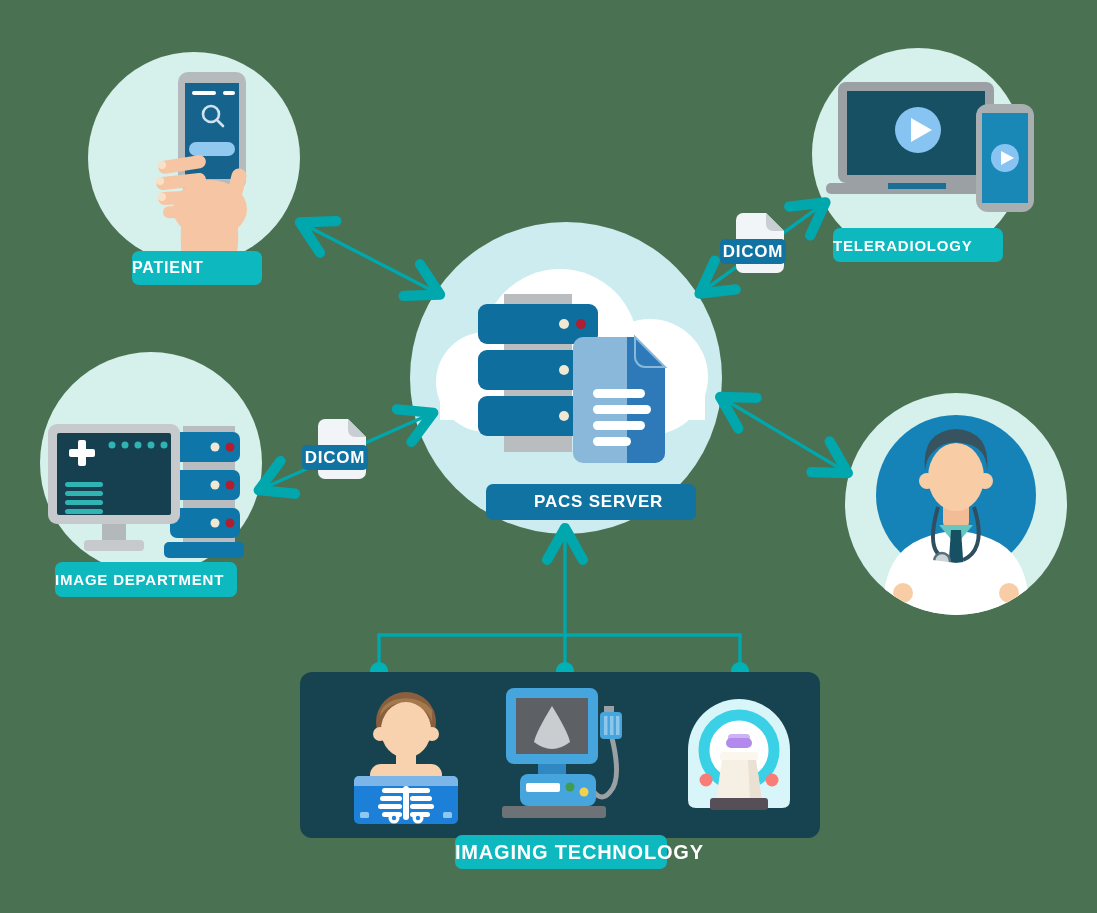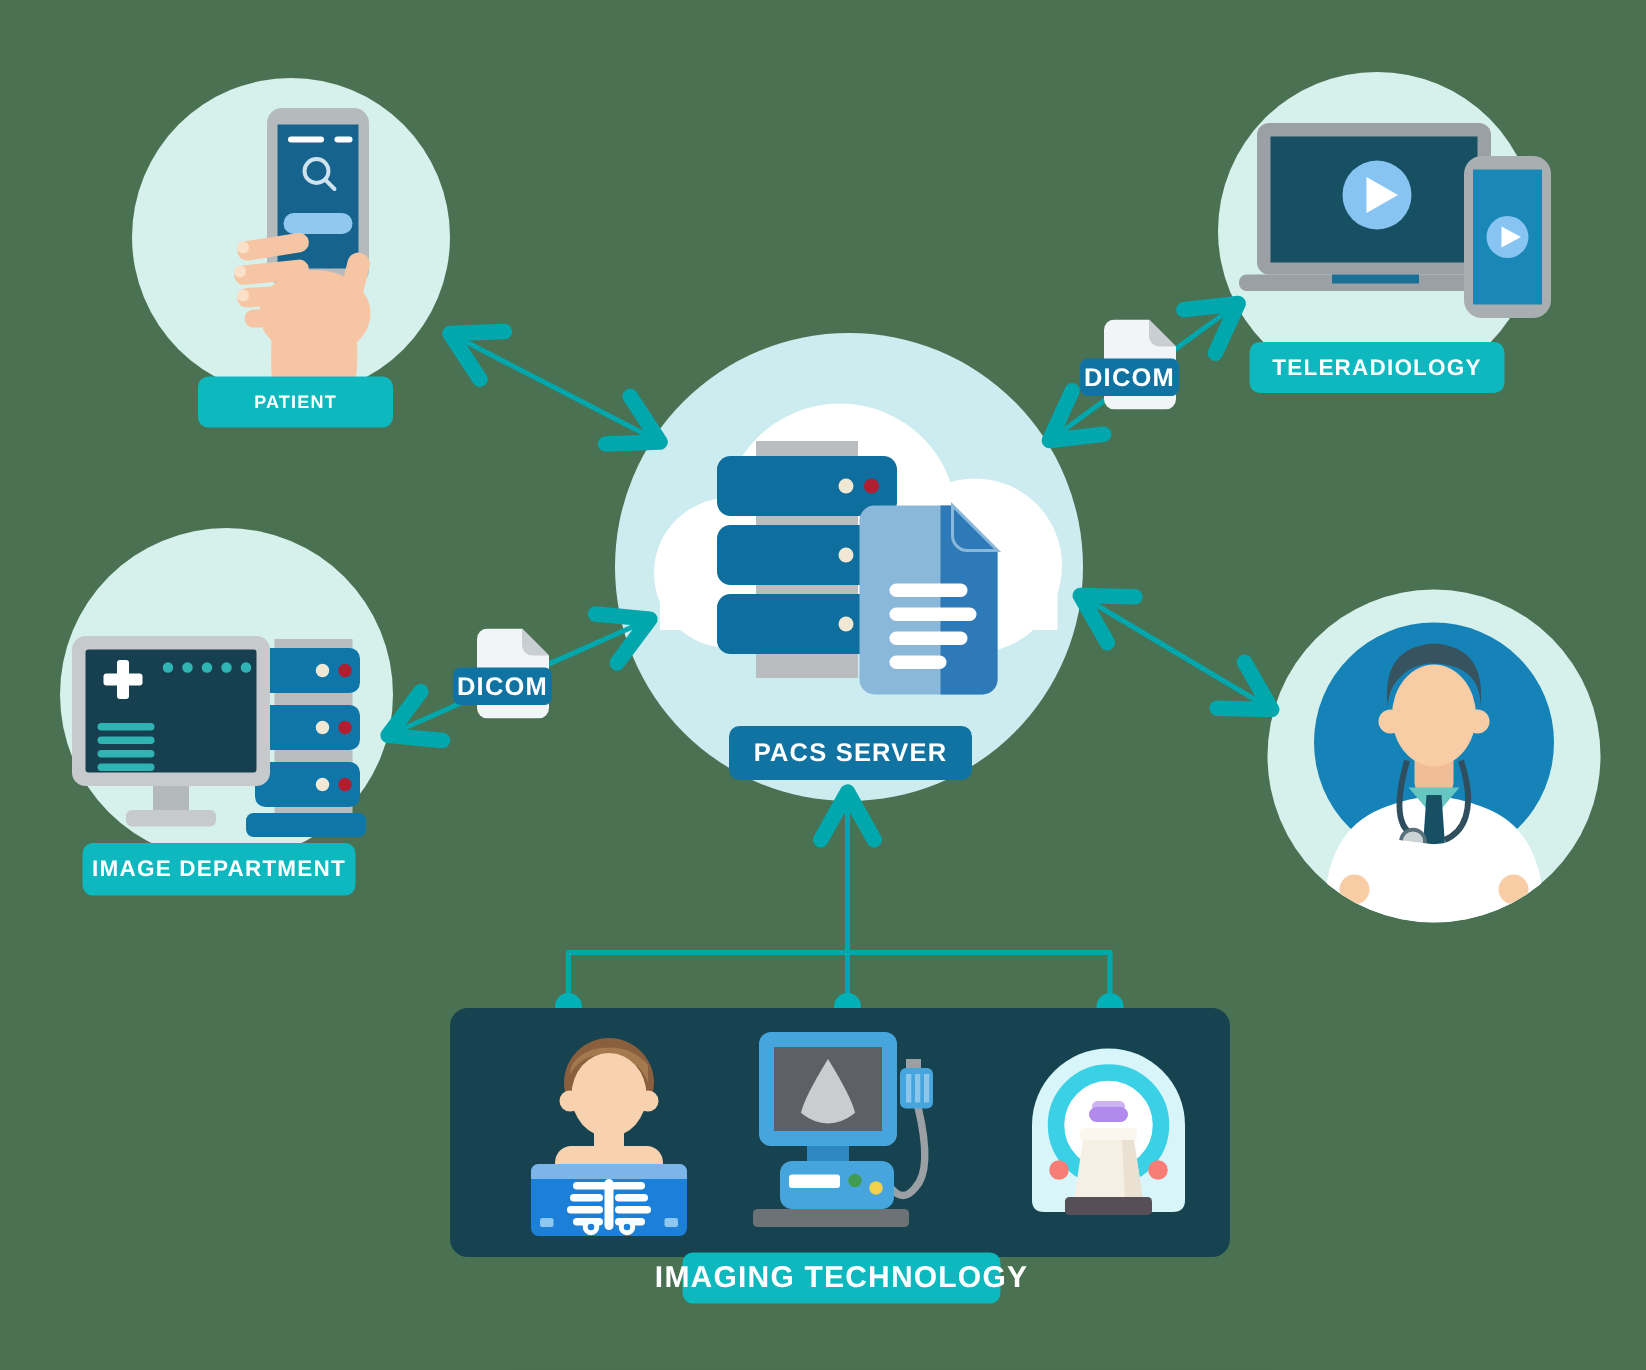--- a/index.html
+++ b/index.html
@@ -15,29 +15,29 @@
   }
   .abs{position:absolute;}
   .node-circle{
     position:absolute;
     border-radius:50%;
     background:#d6f0ec;
   }
   .node-circle.pacs{background:#cdecef;}
   .pill{
     position:absolute;
-    display:flex;align-items:center;justify-content:center;
+    display:flex;align-items:center;
     background:#0db8bf;
     color:#ffffff;
     font-weight:bold;
     letter-spacing:.8px;
     border-radius:7px;
     white-space:nowrap;
   }
-  .pill.blue{background:#1173a2;}
+  .pill.blue{background:#1173a2;padding-left:48px;}
   .panel{
     position:absolute;
     background:#16434f;
     border-radius:12px;
   }
   .dicom{
     position:absolute;
     width:58px;height:70px;
   }
   .dicom .band{
@@ -102,21 +102,21 @@
       <rect x="28" y="129" width="50" height="13" rx="6.5" transform="rotate(-3 53 135)"></rect>
       <rect x="33" y="144" width="44" height="12" rx="6" transform="rotate(-1 55 150)"></rect>
       <rect x="99" y="106" width="15" height="36" rx="7.5" transform="rotate(14 106 124)"></rect>
     </g>
     <g fill="#fbe0c8">
       <circle cx="32" cy="103" r="4"></circle>
       <circle cx="30" cy="119" r="4"></circle>
       <circle cx="32" cy="135" r="4"></circle>
     </g>
   </svg>
-  <div class="pill" style="left:132px;top:251px;width:130px;height:34px;font-size:12px;">
+  <div class="pill" style="left:132px;top:251px;width:130px;height:34px;font-size:16px;">
     <span>PATIENT</span>
   </div>
 
   <svg class="abs" style="left:826px;top:82px;" width="212" height="140" viewBox="0 0 212 140">
     <rect x="12" y="0" width="156" height="101" rx="8" fill="#9aa0a3"></rect>
     <rect x="21" y="9" width="138" height="84" fill="#174f63"></rect>
     <rect x="0" y="101" width="180" height="11" rx="5" fill="#9aa0a3"></rect>
     <rect x="62" y="101" width="58" height="6" fill="#1b6e94"></rect>
     <circle cx="92" cy="48" r="23" fill="#88c4f2"></circle>
     <polygon points="85,36 85,60 106,48" fill="#ffffff"></polygon>

